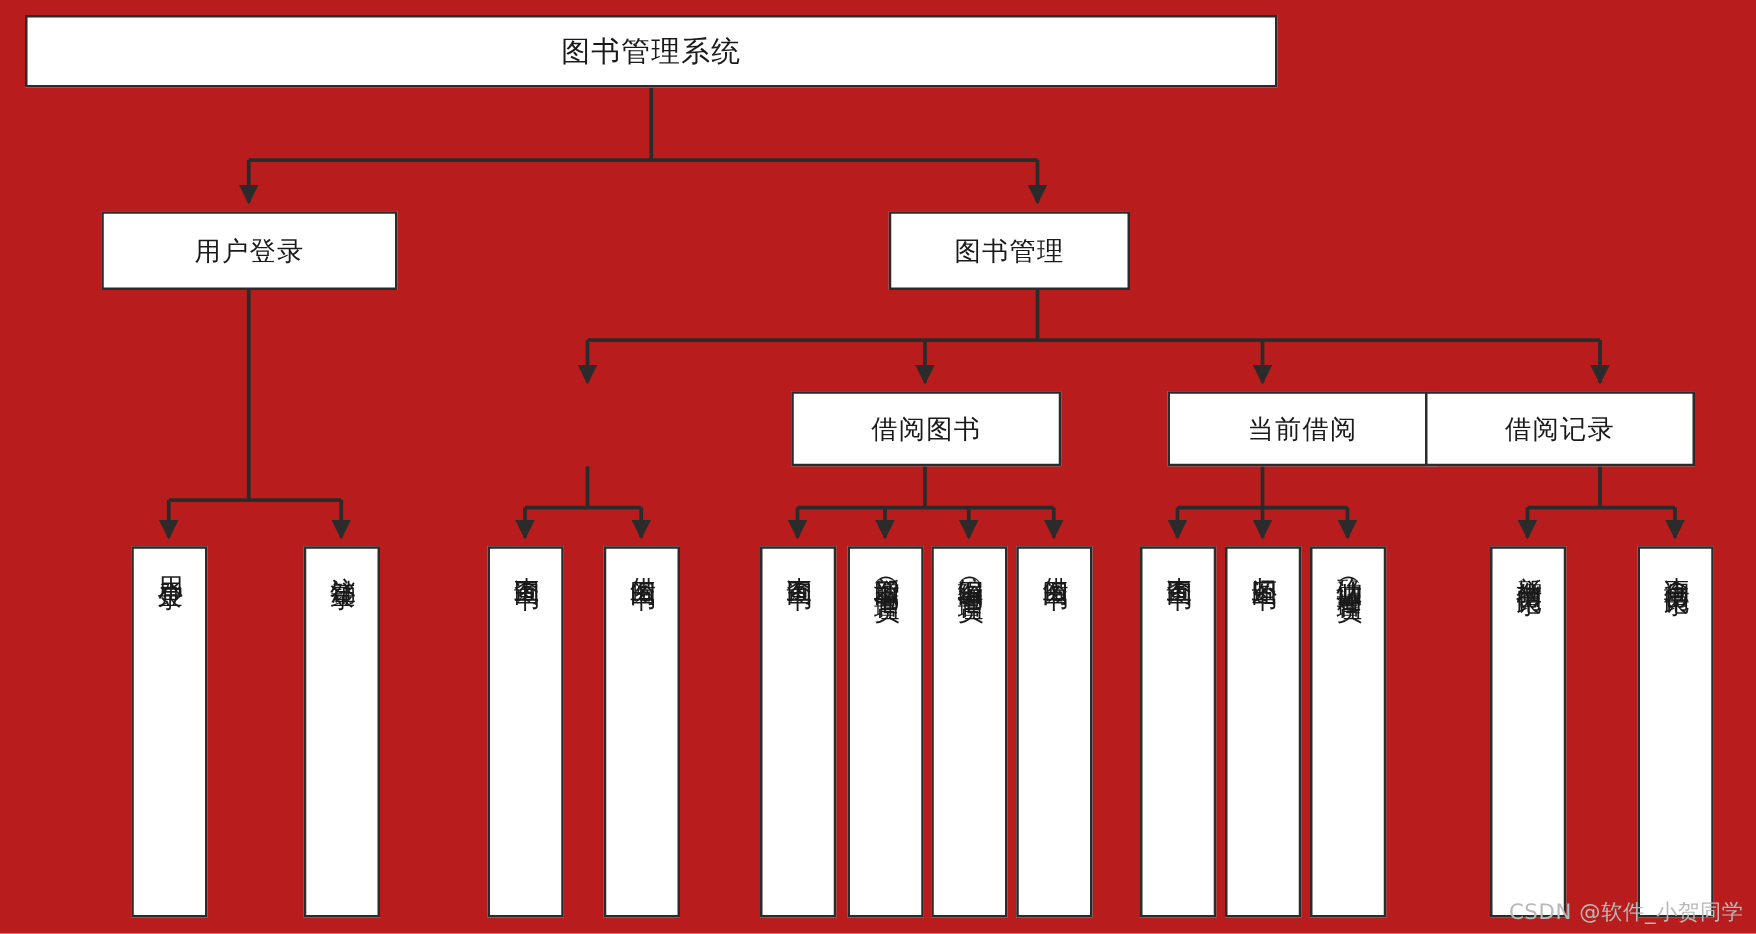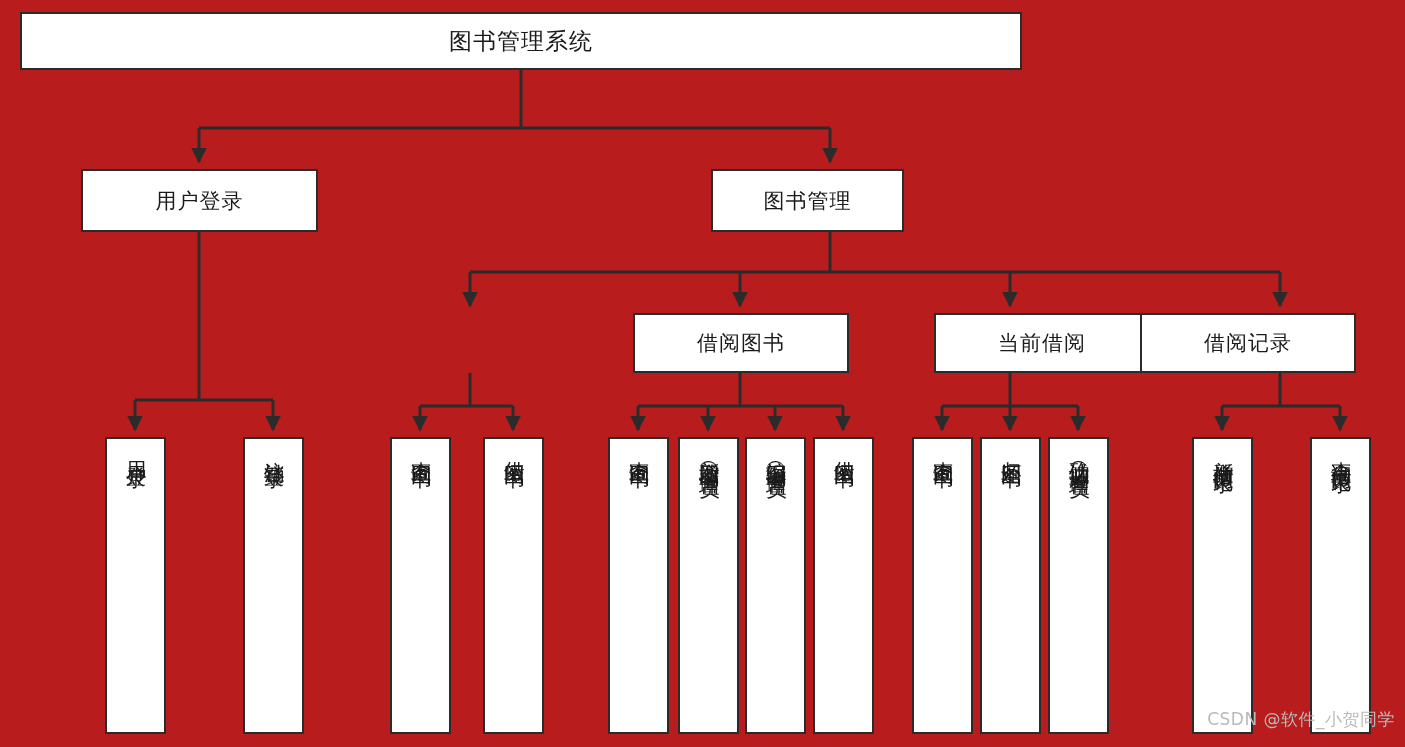--- a/index.html
+++ b/index.html
@@ -63,21 +63,21 @@
     white-space: nowrap;
     display: block;
   }
   .htext {
     white-space: nowrap;
     display: block;
   }
   .watermark {
     position: absolute;
     right: 10px;
-    bottom: 16px;
+    bottom: 6px;
     font-size: 17px;
     color: #b9b9b9;
     letter-spacing: 0.5px;
     white-space: nowrap;
     z-index: 5;
   }
 </style>
 </head>
 <body>
 

